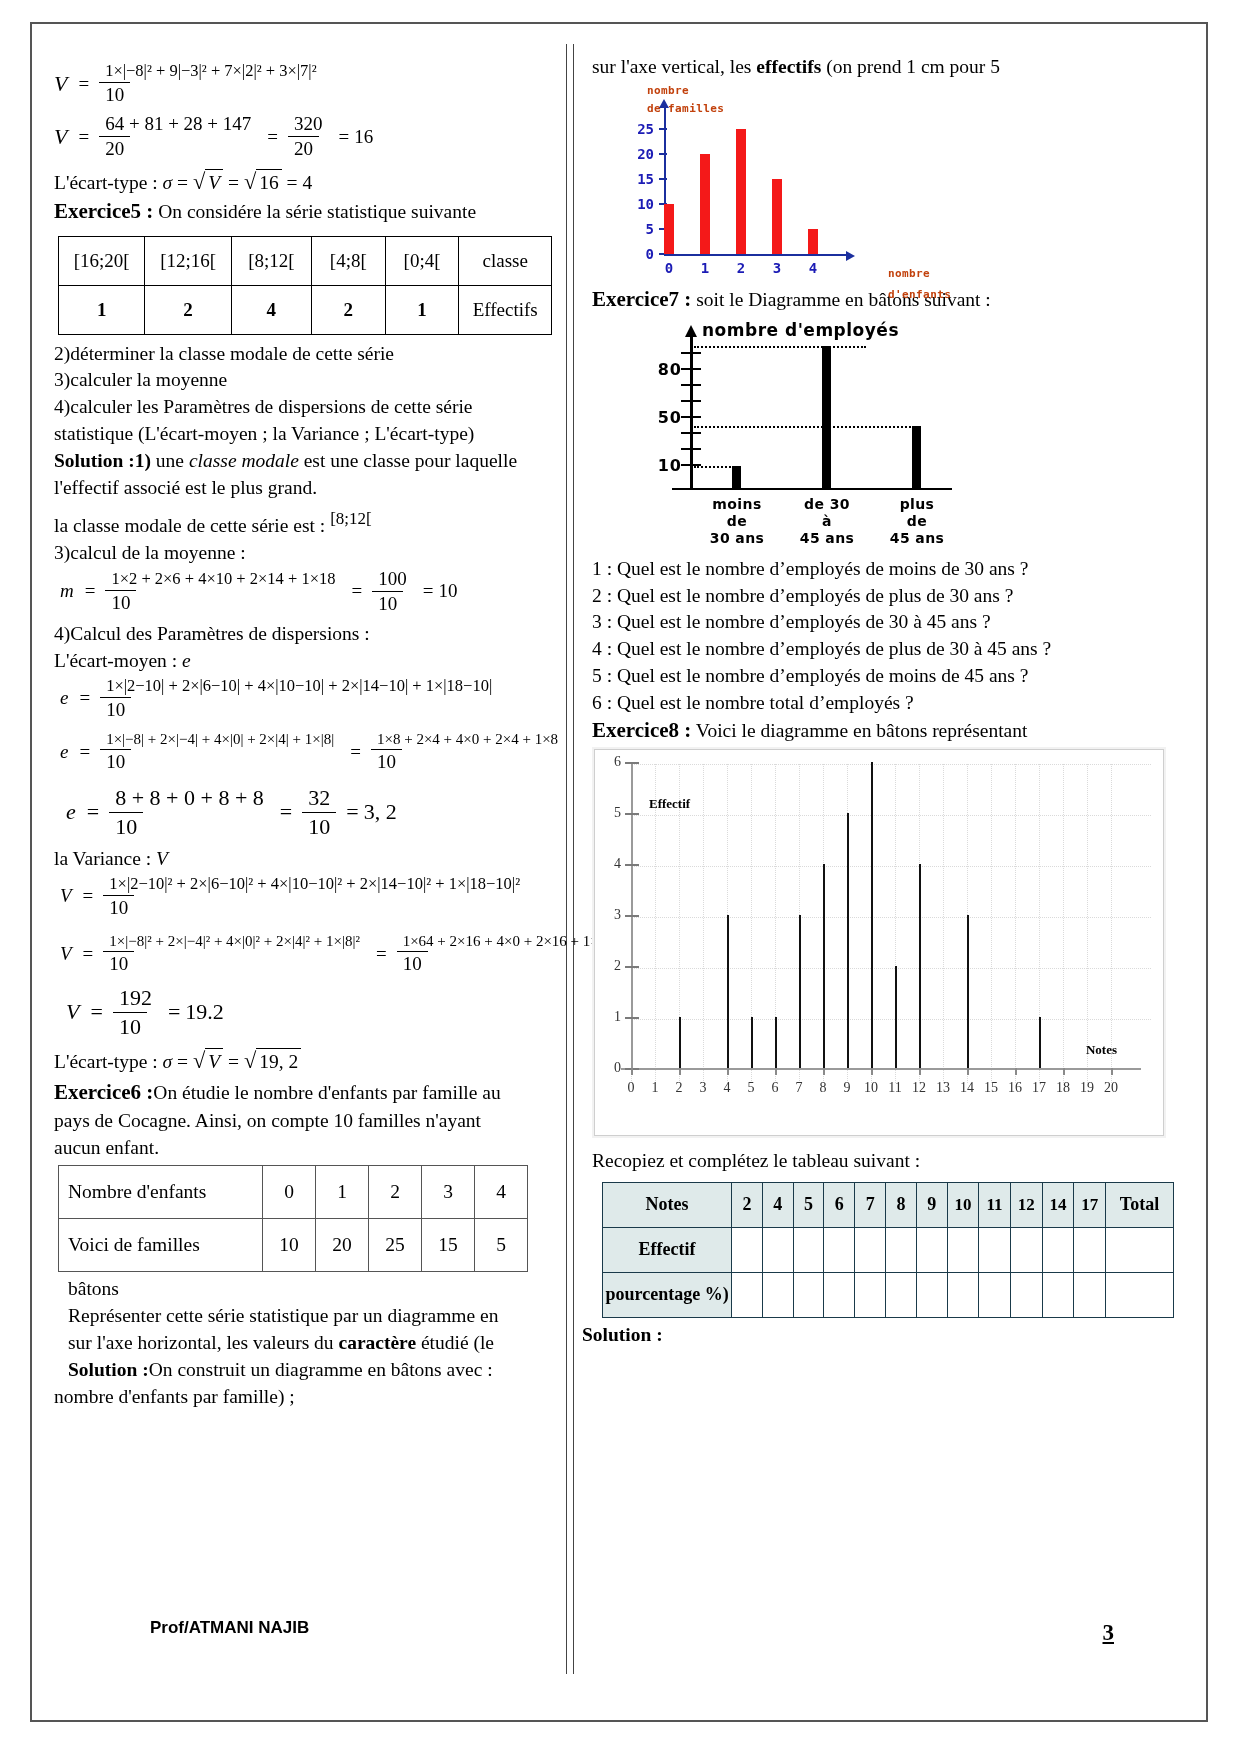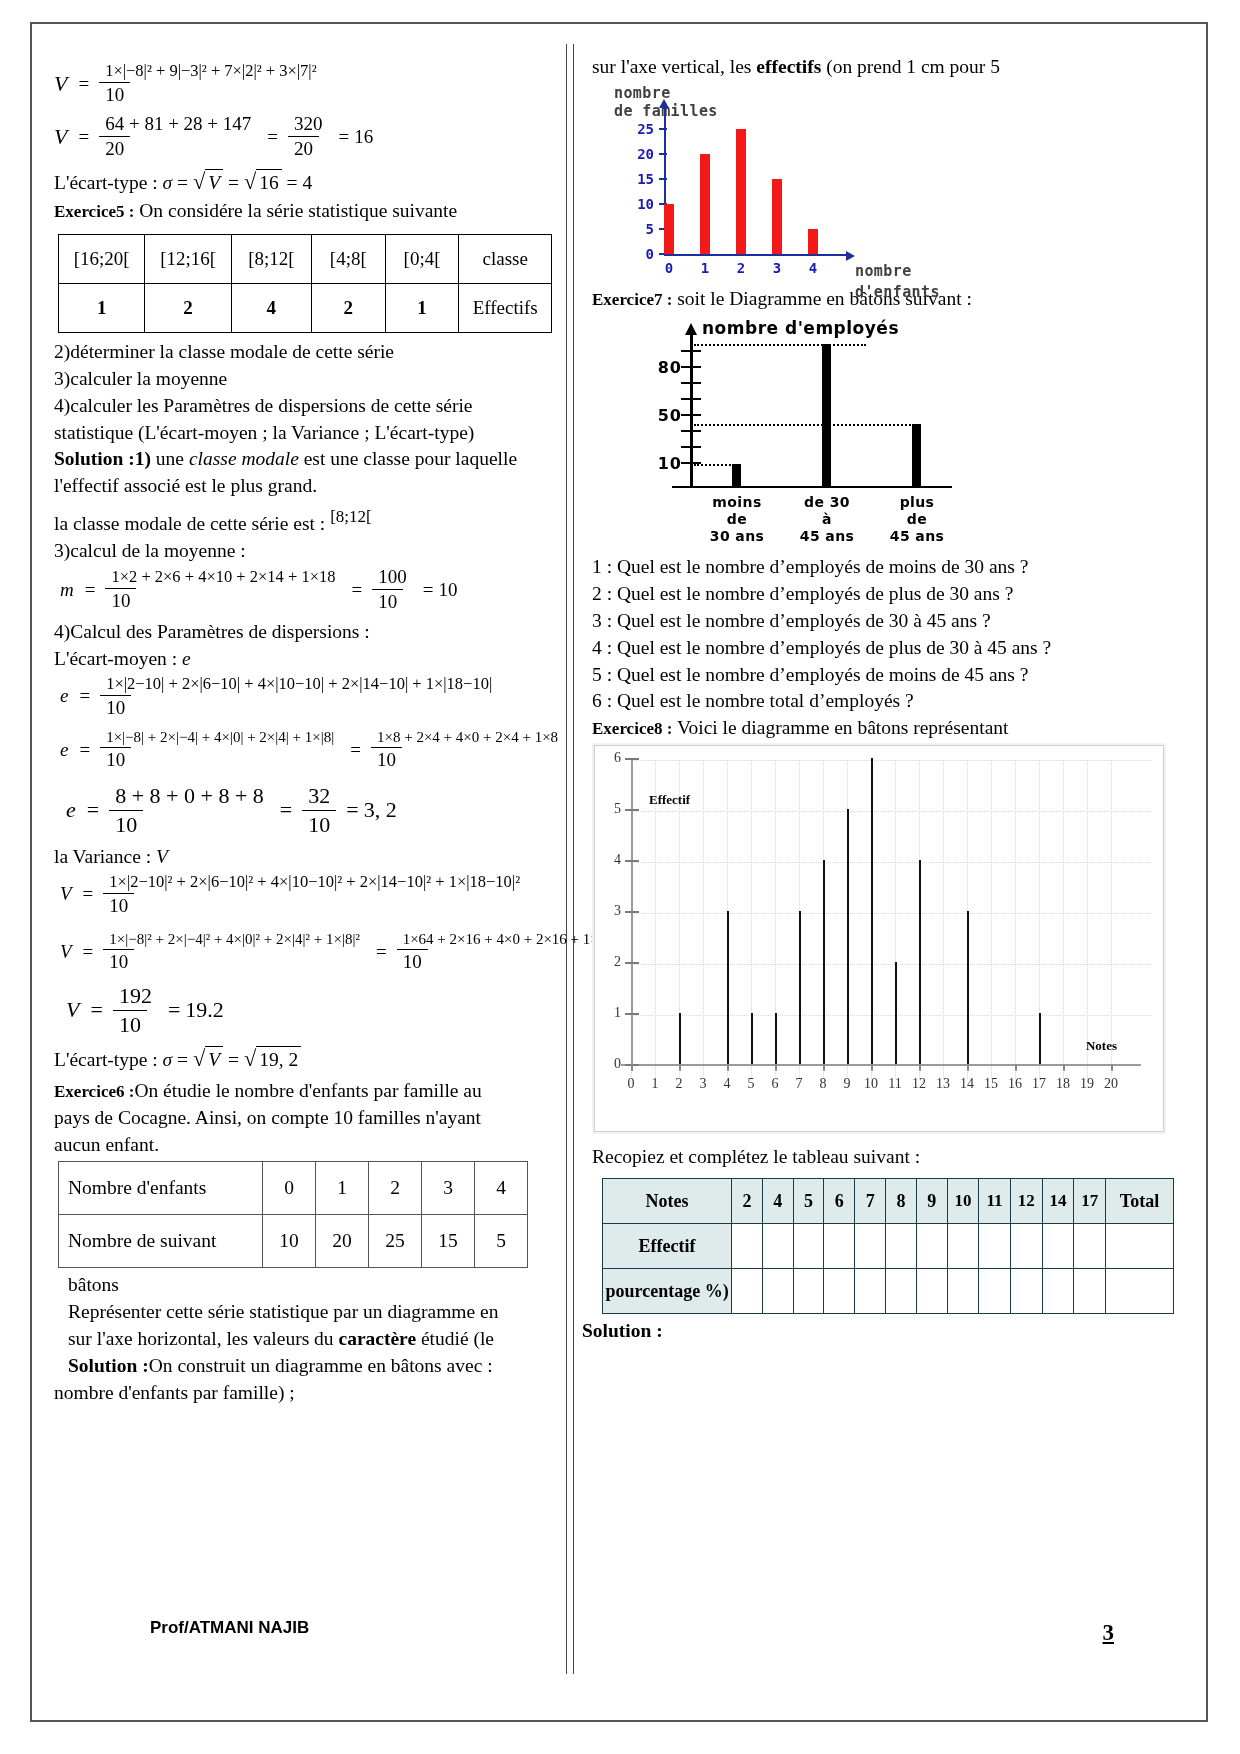--- a/index.html
+++ b/index.html
@@ -19,21 +19,21 @@
     display:flex;
   }
   .col-left{width:516px;padding:10px 8px 0 10px;box-sizing:border-box;position:relative;}
   .col-divider{width:6px;border-left:1.5px solid #444;border-right:1.5px solid #444;margin:0 6px;}
   .col-right{width:600px;padding:10px 6px 0 12px;box-sizing:border-box;position:relative;}
 
   p{margin:0 0 1px 0;line-height:1.32;font-size:19.5px;}
   .txt{font-size:19.5px;line-height:1.33;}
   .b{font-weight:bold;}
   .i{font-style:italic;}
-  .ex-title{font-weight:bold;font-size:17px;}
+  .ex-title{font-weight:bold;font-size:21px;}
 
   
   .math{font-family:"Liberation Serif",serif;display:flex;align-items:center;font-size:19px;margin:7px 0 7px 0;}
   .math .var{font-style:italic;font-size:22px;margin-right:6px;}
   .frac{display:inline-flex;flex-direction:column;align-items:flex-start;margin:0 5px;vertical-align:middle;}
   .frac .num{padding:0 6px 1px 6px;white-space:nowrap;}
   .frac .den{border-top:1.3px solid #000;padding:1px 6px 0 6px;white-space:nowrap;}
   .eq{margin:0 5px;}
   .sqrt{display:inline-flex;align-items:stretch;}
   .sqrt .rad{font-size:1.15em;}
@@ -55,21 +55,21 @@
                font-size:18px;font-weight:bold;padding:3px 2px;height:38px;}
   .tblnotes td.hdrlabel{width:128px;}
   .tblnotes td.n{width:28px;}
   .tblnotes td.n2{width:28px;line-height:0.95;font-size:17px;}
   .tblnotes td.tot{width:66px;margin-top:48px;}
   .tblnotes td.empty{background:#ffffff;}
 
   
   .chart1{position:relative;width:275px;height:200px;margin:4px 0 2px 20px;
           font-family:"DejaVu Sans Mono",monospace;}
-  .c1-label{position:absolute;color:#404040;font-weight:bold;font-size:15px;letter-spacing:0.4px;}
+  .c1-label{position:absolute;color:#c2410c;font-weight:bold;font-size:11px;letter-spacing:0.4px;margin-left:33px;}
   .c1-axis-y{position:absolute;left:52px;bottom:28px;width:2.2px;height:150px;background:#1b2f9e;}
   .c1-axis-x{position:absolute;left:52px;bottom:28px;height:2.2px;width:185px;background:#1b2f9e;}
   .c1-arrow-y{position:absolute;left:47px;bottom:176px;width:0;height:0;
               border-left:5px solid transparent;border-right:5px solid transparent;border-bottom:9px solid #1b2f9e;}
   .c1-arrow-x{position:absolute;left:234px;bottom:23px;width:0;height:0;
               border-top:5px solid transparent;border-bottom:5px solid transparent;border-left:9px solid #1b2f9e;}
   .c1-tick{position:absolute;left:47px;width:8px;height:2px;background:#1b2f9e;}
   .c1-ytxt{position:absolute;color:#1b1bb5;font-weight:bold;font-size:14px;text-align:right;width:30px;left:12px;}
   .c1-bar{position:absolute;bottom:30px;width:10px;background:#f41919;}
   .c1-xtxt{position:absolute;bottom:8px;color:#1b1bb5;font-weight:bold;font-size:14px;width:16px;text-align:center;}
@@ -328,21 +328,21 @@
       <tbody>
           <tr>
         <td class="lbl">Nombre d'enfants</td>
         <td class="v">0</td>
         <td class="v">1</td>
         <td class="v">2</td>
         <td class="v">3</td>
         <td class="v">4</td>
       </tr>
       <tr>
-        <td class="lbl">Nombre de suivant</td>
+        <td class="lbl">Voici de familles</td>
         <td class="v">10</td>
         <td class="v">20</td>
         <td class="v">25</td>
         <td class="v">15</td>
         <td class="v">5</td>
       </tr>
     </tbody>
       </table>
 
     <p class="txt indent">bâtons</p>

